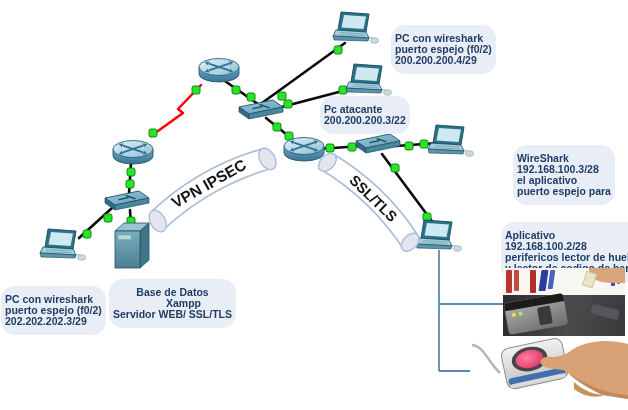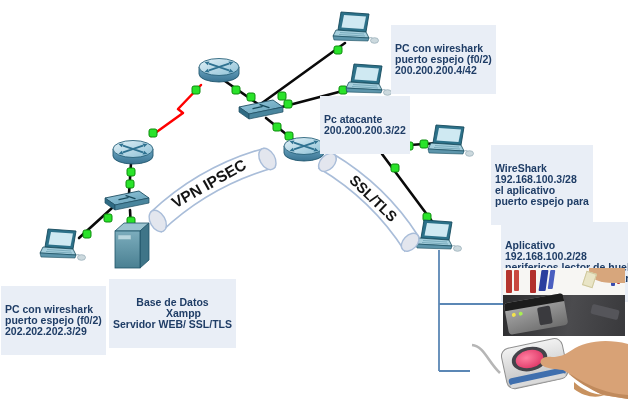--- a/index.html
+++ b/index.html
@@ -7,21 +7,21 @@
          font-family:"Liberation Sans",sans-serif;}
   .stage svg.net{position:absolute;left:0;top:0;}
   .wire{stroke:#0a0a0a;stroke-width:2.6;stroke-linecap:round;}
   .serial{stroke:#fe0000;stroke-width:2.5;fill:none;stroke-linecap:round;stroke-linejoin:round;}
   .plink{stroke:#5b87b5;stroke-width:1.8;fill:none;}
   .dot{fill:#2ae32a;stroke:#0c8c0c;stroke-width:1;}
   .tunnel-band{fill:#ffffff;stroke:#a9bdd9;stroke-width:1.6;}
   .tunnel-cap{fill:#e3e6ee;stroke:#a9bdd9;stroke-width:1.4;}
   .tunnel-label{font-family:"Liberation Sans",sans-serif;font-weight:bold;fill:#141414;}
   .lbl{position:absolute;font-size:10.5px;font-weight:bold;line-height:11px;
-       color:#1f3d66;background:#e9eef6;padding:18px 4px;white-space:nowrap;}
+       color:#1f3d66;background:#e9eef6;padding:8px 4px;white-space:nowrap;border-radius:14px;}
   .lbl span{display:block;}
   .lbl span.indent{padding-left:22px;}
   
   .photo1{position:absolute;left:503px;top:268px;width:122px;height:68px;overflow:hidden;}
   .p1-shelf{position:absolute;left:0;top:0;width:122px;height:27px;background:#f7f6f3;}
   .p1-shelf .strip{position:absolute;top:2px;border-radius:1px;}
   .p1-hand{position:absolute;right:-4px;top:-2px;width:40px;height:17px;background:#d7a67c;
            border-radius:0 0 0 60%;}
   .p1-card{position:absolute;right:30px;top:4px;width:9px;height:13px;background:#e9e5c6;
            transform:rotate(18deg);border:1px solid #cfc89d;}
@@ -194,27 +194,27 @@
     <path class="tunnel-band" d="M0,-10 Q60,-24 119,-10 L119,10 Q60,-4 0,10 Z"></path>
     <ellipse class="tunnel-cap" cx="2" cy="0" rx="7" ry="10.5"></ellipse>
     <ellipse class="tunnel-cap" cx="117" cy="0" rx="7" ry="10.5"></ellipse>
     <text class="tunnel-label" x="60" y="-1" text-anchor="middle" font-size="14.5">SSL/TLS</text>
   </g>
 </svg>
 
 <div class="lbl" style="left:391px;top:25px;">
   <span>PC con wireshark</span>
   <span>puerto espejo (f0/2)</span>
-  <span>200.200.200.4/42</span>
+  <span>200.200.200.4/29</span>
 </div>
 <div class="lbl" style="left:320px;top:96px;">
   <span>Pc atacante</span>
   <span>200.200.200.3/22</span>
 </div>
-<div class="lbl" style="left:491px;top:145px;">
+<div class="lbl" style="left:513px;top:145px;">
   <span>WireShark</span>
   <span>192.168.100.3/28</span>
   <span>el aplicativo</span>
   <span>puerto espejo para</span>
 </div>
 <div class="lbl" style="left:501px;top:222px;">
   <span>Aplicativo</span>
   <span>192.168.100.2/28</span>
   <span>perifericos lector de huella</span>
   <span>y lector de codigo de barras</span>

